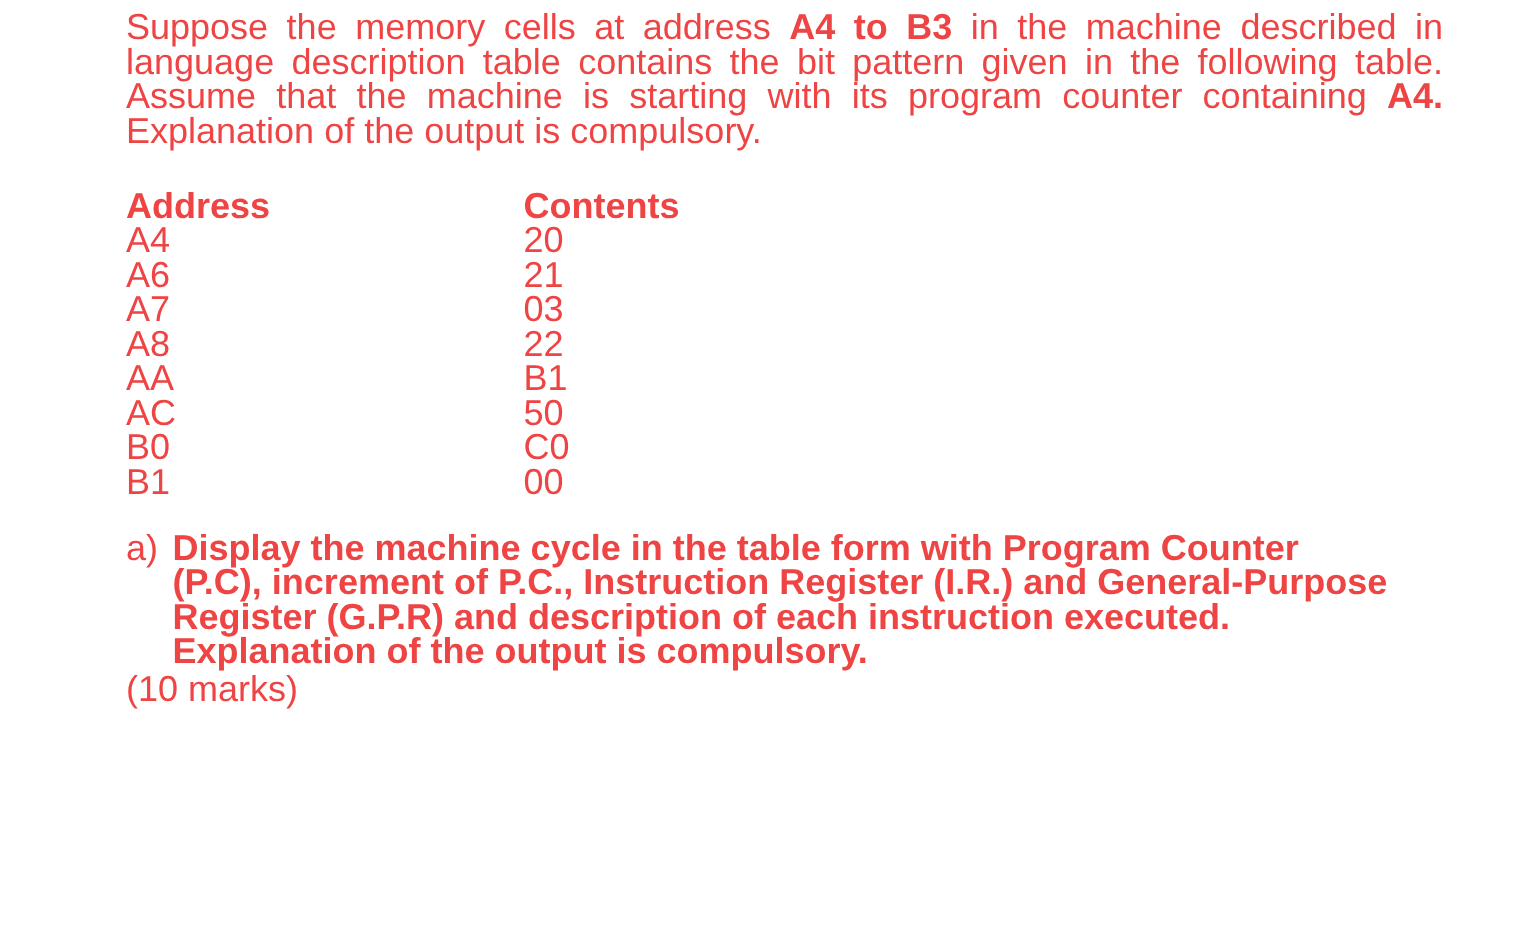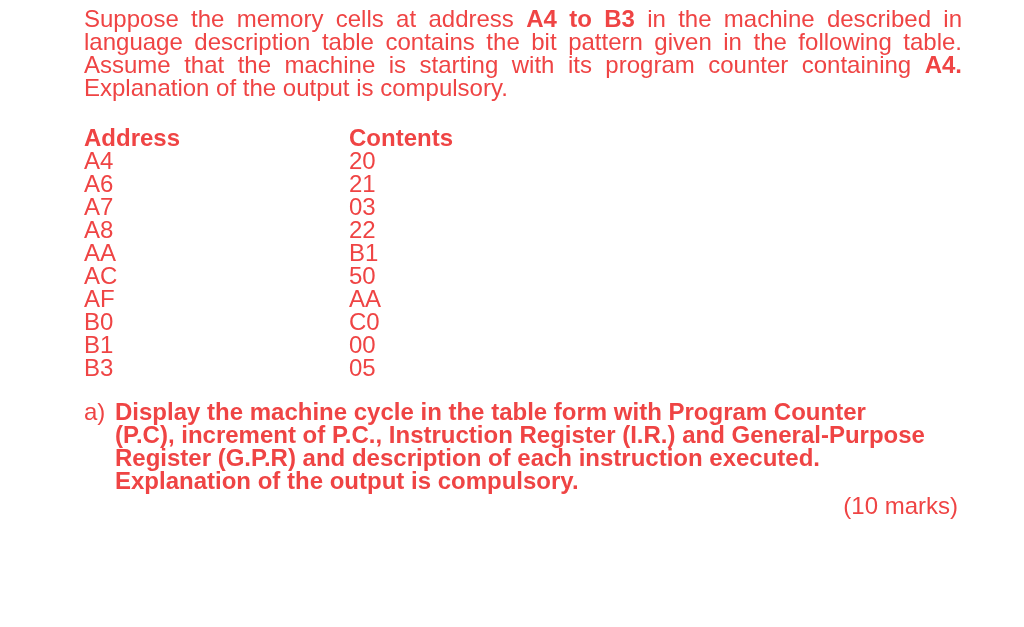--- a/index.html
+++ b/index.html
@@ -55,21 +55,21 @@
     width: 31px;
     flex-shrink: 0;
   }
   .question .qtext {
     width: 815px;
     font-weight: bold;
   }
   .marks-line {
     margin-top: 2px;
     width: 881px;
-    text-align: right;
+    text-align: left;
     padding-right: 7px;
     box-sizing: border-box;
   }
 </style>
 </head>
 <body>
 
 <div class="page">
 
   <p class="intro"><span>Suppose the memory cells at address </span><b>A4 to B3</b><span> in the machine described in language description table contains the bit pattern given in the following table. Assume that the machine is starting with its program counter containing </span><b>A4.</b><span> Explanation of the output is compulsory.</span></p>
@@ -100,34 +100,26 @@
         </tr>
         <tr>
           <td class="col-address">AA</td>
           <td class="col-contents">B1</td>
         </tr>
         <tr>
           <td class="col-address">AC</td>
           <td class="col-contents">50</td>
         </tr>
         <tr>
-          <td class="col-address">AF</td>
-          <td class="col-contents">AA</td>
-        </tr>
-        <tr>
           <td class="col-address">B0</td>
           <td class="col-contents">C0</td>
         </tr>
         <tr>
           <td class="col-address">B1</td>
           <td class="col-contents">00</td>
-        </tr>
-        <tr>
-          <td class="col-address">B3</td>
-          <td class="col-contents">05</td>
         </tr>
       </tbody>
   </table>
 
   <div class="question">
     <span class="marker">a)</span>
     <span class="qtext">Display the machine cycle in the table form with Program Counter (P.C), increment of P.C., Instruction Register (I.R.) and General-Purpose Register (G.P.R) and description of each instruction executed. Explanation of the output is compulsory.</span>
   </div>
 
   <div class="marks-line">(10 marks)</div>

